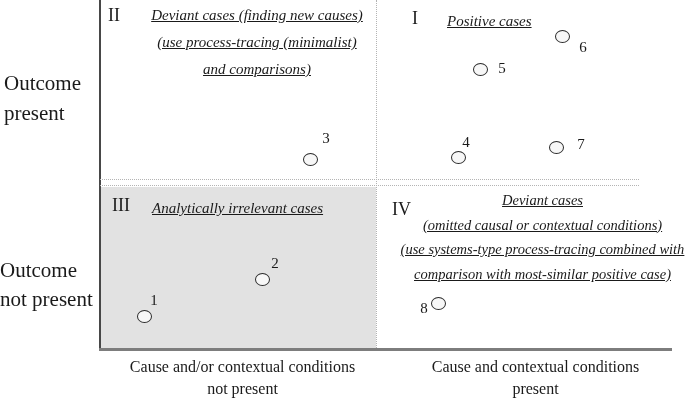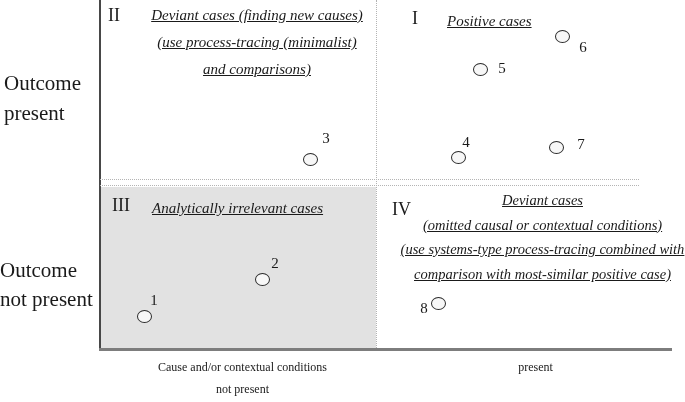--- a/index.html
+++ b/index.html
@@ -36,21 +36,21 @@
   #q2-desc .line { line-height: 27px; }
   #q1-desc { left: 447px; top: 13px; }
   #q3-desc { left: 152px; top: 200px; }
   #q4-desc { left: 400px; top: 188px; width: 285px; }
   #q4-desc .line { line-height: 24.5px; font-size: 14.5px; }
 
   
   .y-label { font-size: 21px; font-style: normal; }
   #y-label-top    { left: 4px; top: 68px; line-height: 30px; }
   #y-label-bottom { left: 0px; top: 256px; line-height: 29px; }
-  .x-label { font-size: 12px; text-align: center; line-height: 22px; }
+  .x-label { font-size: 16px; text-align: center; line-height: 22px; }
   #x-label-left  { left: 100px; top: 356px; width: 285px; }
   #x-label-right { left: 393px; top: 356px; width: 285px; }
 
   
   .point-circle {
     position: absolute;
     width: 15px; height: 13px;
     border: 1.5px solid #2a2a2a;
     border-radius: 50%;
     background: #f7f7f7;
@@ -81,20 +81,21 @@
   <div class="abs y-label" id="y-label-bottom">
     <div class="line">Outcome</div>
     <div class="line">not present</div>
   </div>
 
   <div class="abs x-label" id="x-label-left">
     <div class="line">Cause and/or contextual conditions</div>
     <div class="line">not present</div>
   </div>
   <div class="abs x-label" id="x-label-right">
+    <div class="line">Cause and contextual conditions</div>
     <div class="line">present</div>
   </div>
 
   <div class="abs numeral" id="numeral-q2">II</div>
   <div class="abs numeral" id="numeral-q1">I</div>
   <div class="abs numeral" id="numeral-q3">III</div>
   <div class="abs numeral" id="numeral-q4">IV</div>
 
   <div class="abs q-desc" id="q2-desc">
     <div class="line">Deviant cases (finding new causes)</div>

